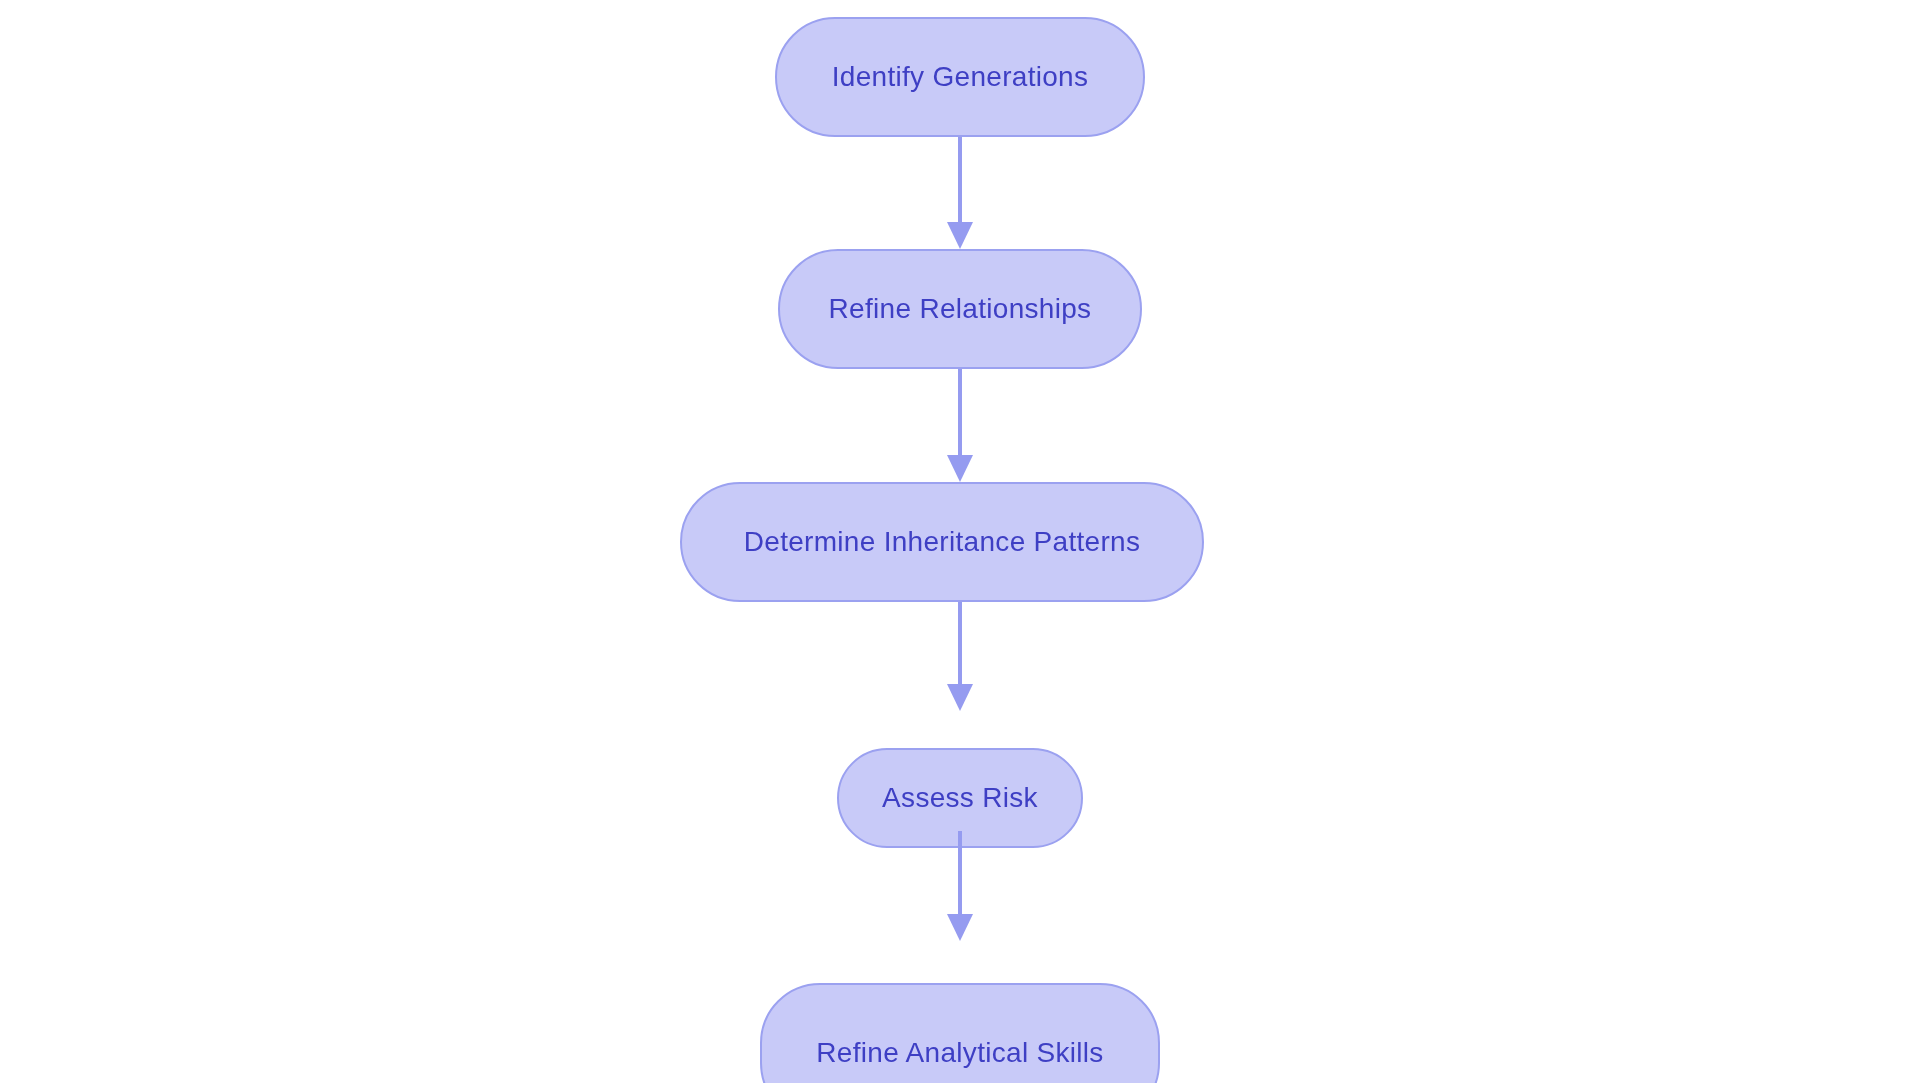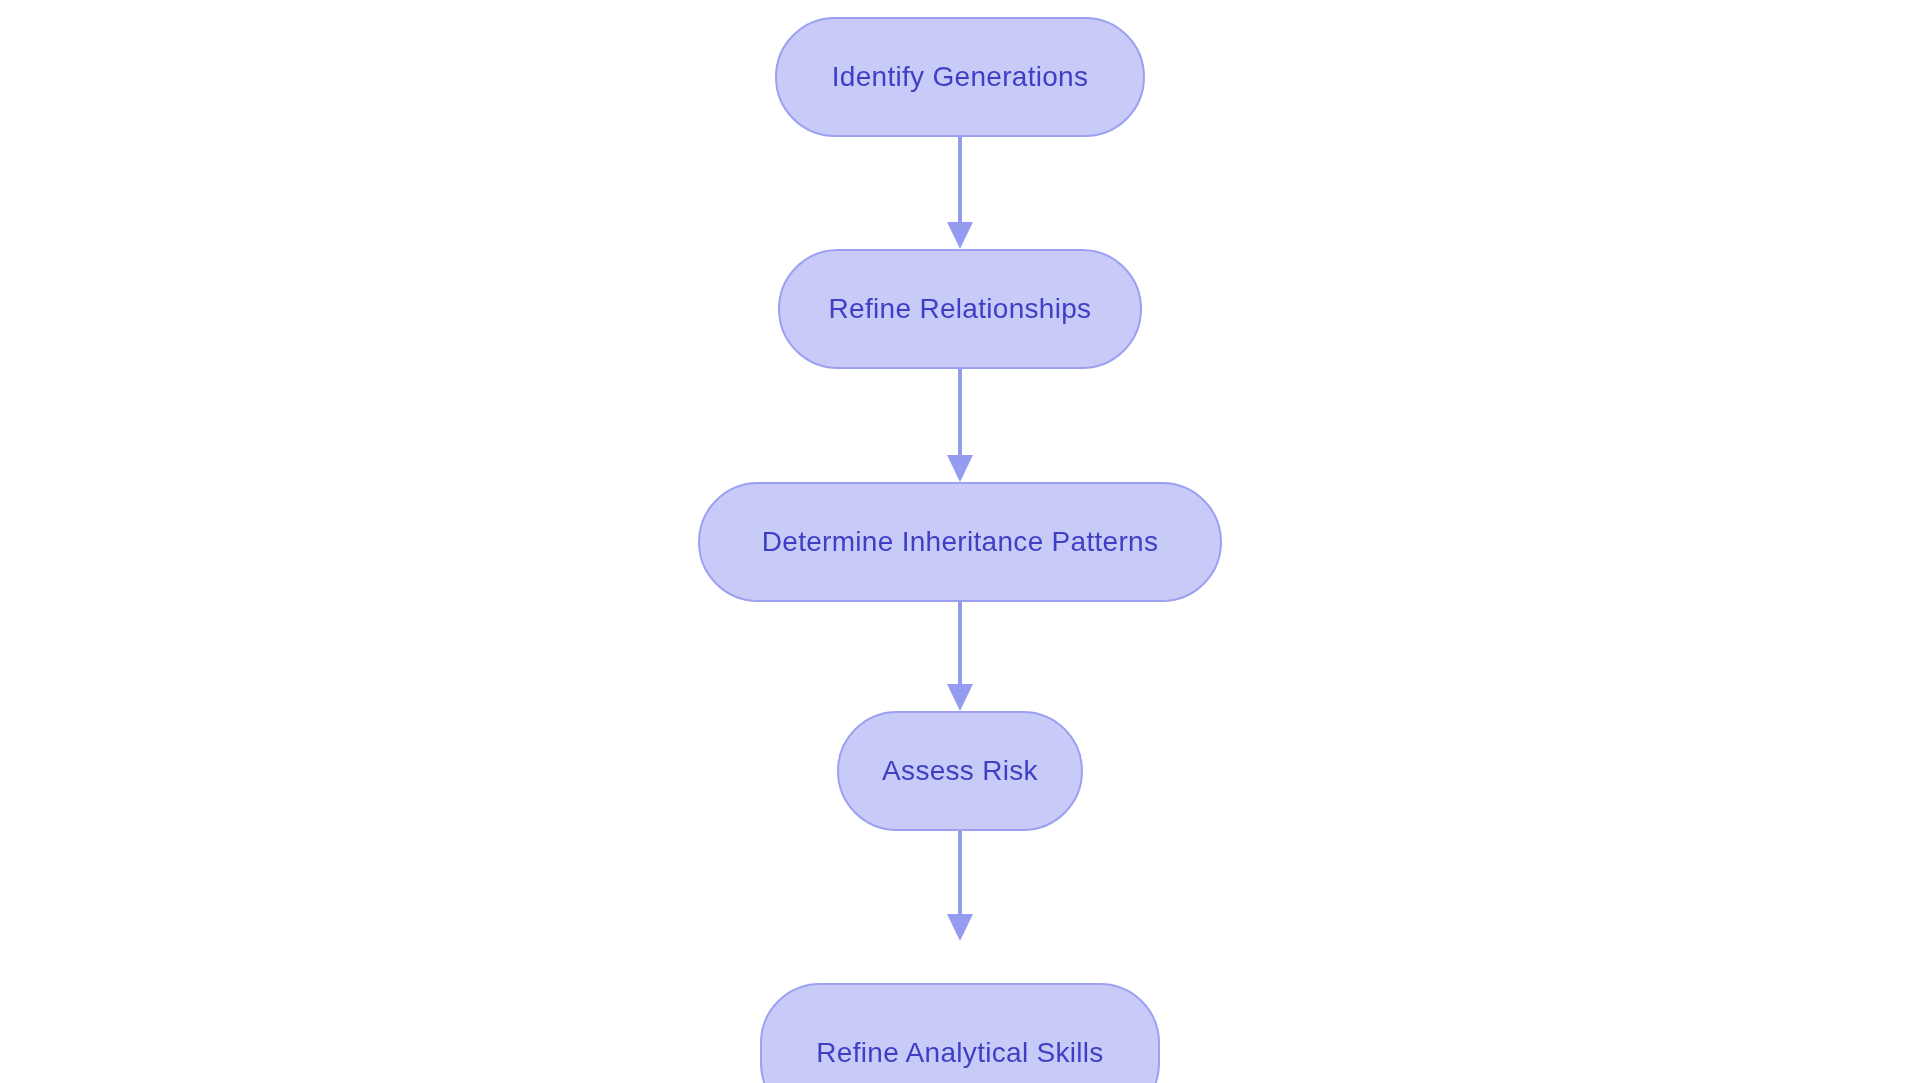--- a/index.html
+++ b/index.html
@@ -27,22 +27,22 @@
     font-weight: 400;
     letter-spacing: 0.3px;
     display: flex;
     align-items: center;
     justify-content: center;
     text-align: center;
     white-space: nowrap;
   }
   .n1 { left: 775px; top: 17px;  width: 370px; height: 120px; }
   .n2 { left: 778px; top: 249px; width: 364px; height: 120px; }
-  .n3 { left: 698px; top: 482px; width: 524px; height: 120px; }
-  .n4 { left: 837px; top: 711px; width: 246px; height: 120px; }
+  .n3 { left: 680px; top: 482px; width: 524px; height: 120px; }
+  .n4 { left: 837px; top: 748px; width: 246px; height: 100px; }
   .n5 { left: 760px; top: 983px; width: 400px; height: 140px; }
 
   .edge-line {
     position: absolute;
     left: 958px;
     width: 4px;
     background: #959bf0;
   }
   .e1 { top: 137px; height: 86px; }
   .e2 { top: 369px; height: 87px; }

